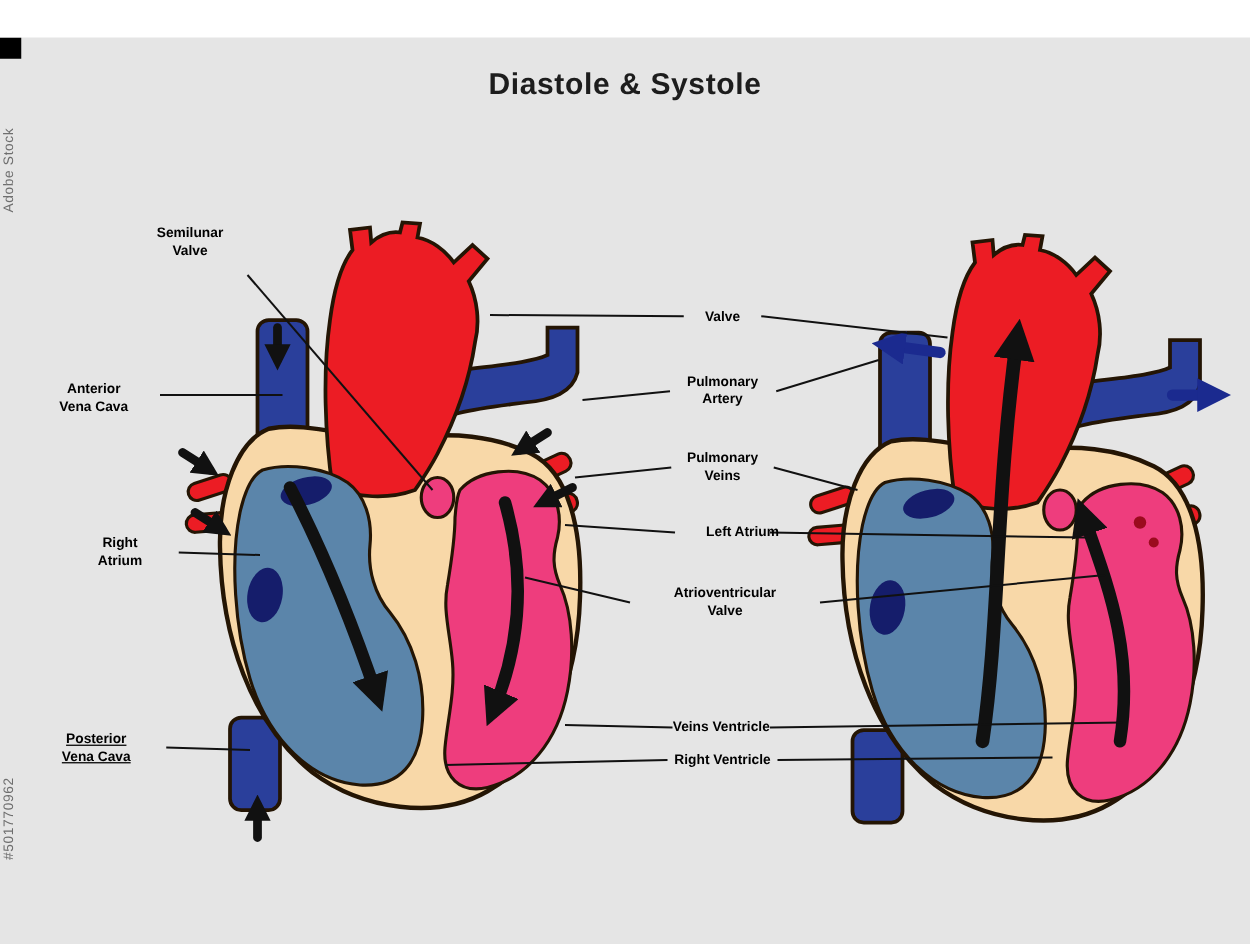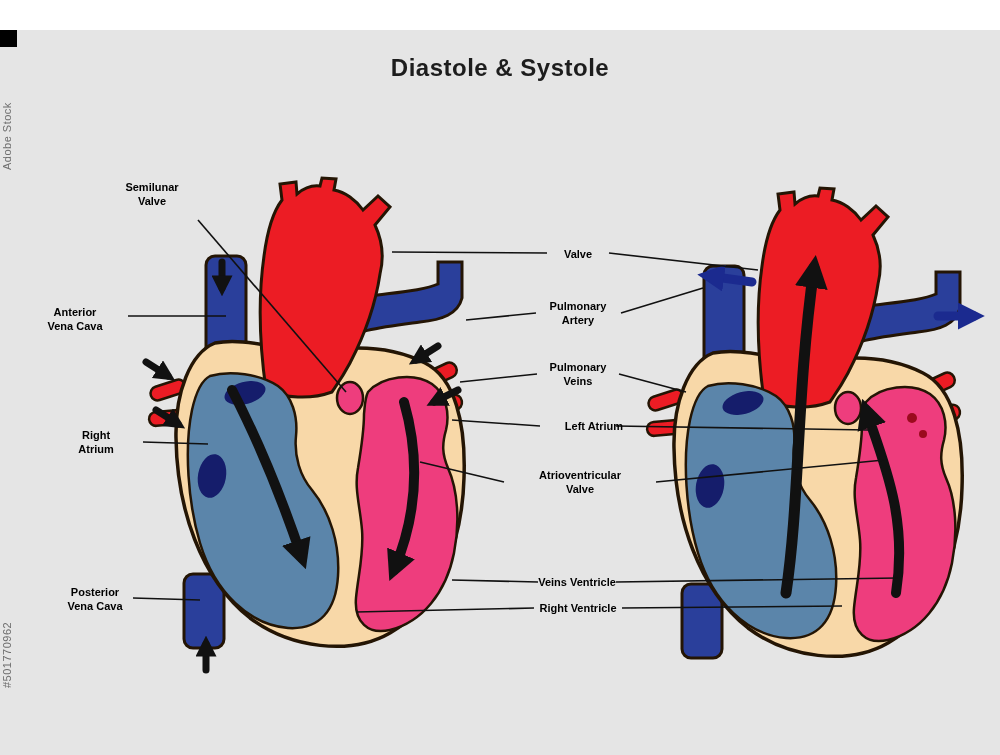--- a/index.html
+++ b/index.html
@@ -150,21 +150,21 @@
       <line x1="622" y1="578" x2="842" y2="576"></line>
     </g>
   </svg>
 
   <div class="lbl" style="left:152px; top:164px;">Semilunar
 Valve</div>
   <div class="lbl" style="left:75px; top:289px;">Anterior
 Vena Cava</div>
   <div class="lbl" style="left:96px; top:412px;text-align:center;">Right
 Atrium</div>
-  <div class="lbl" style="left:95px; top:569px;">Posterior
+  <div class="lbl" style="left:77px; top:569px;text-decoration:underline;">Posterior
 Vena Cava</div>
 
   <div class="lbl" style="left:578px; top:224px;">Valve</div>
   <div class="lbl" style="left:578px; top:283px;">Pulmonary
 Artery</div>
   <div class="lbl" style="left:578px; top:344px;">Pulmonary
 Veins</div>
   <div class="lbl" style="left:578px; top:396px;padding-left:32px;">Left Atrium</div>
   <div class="lbl" style="left:580px; top:452px;">Atrioventricular
 Valve</div>

